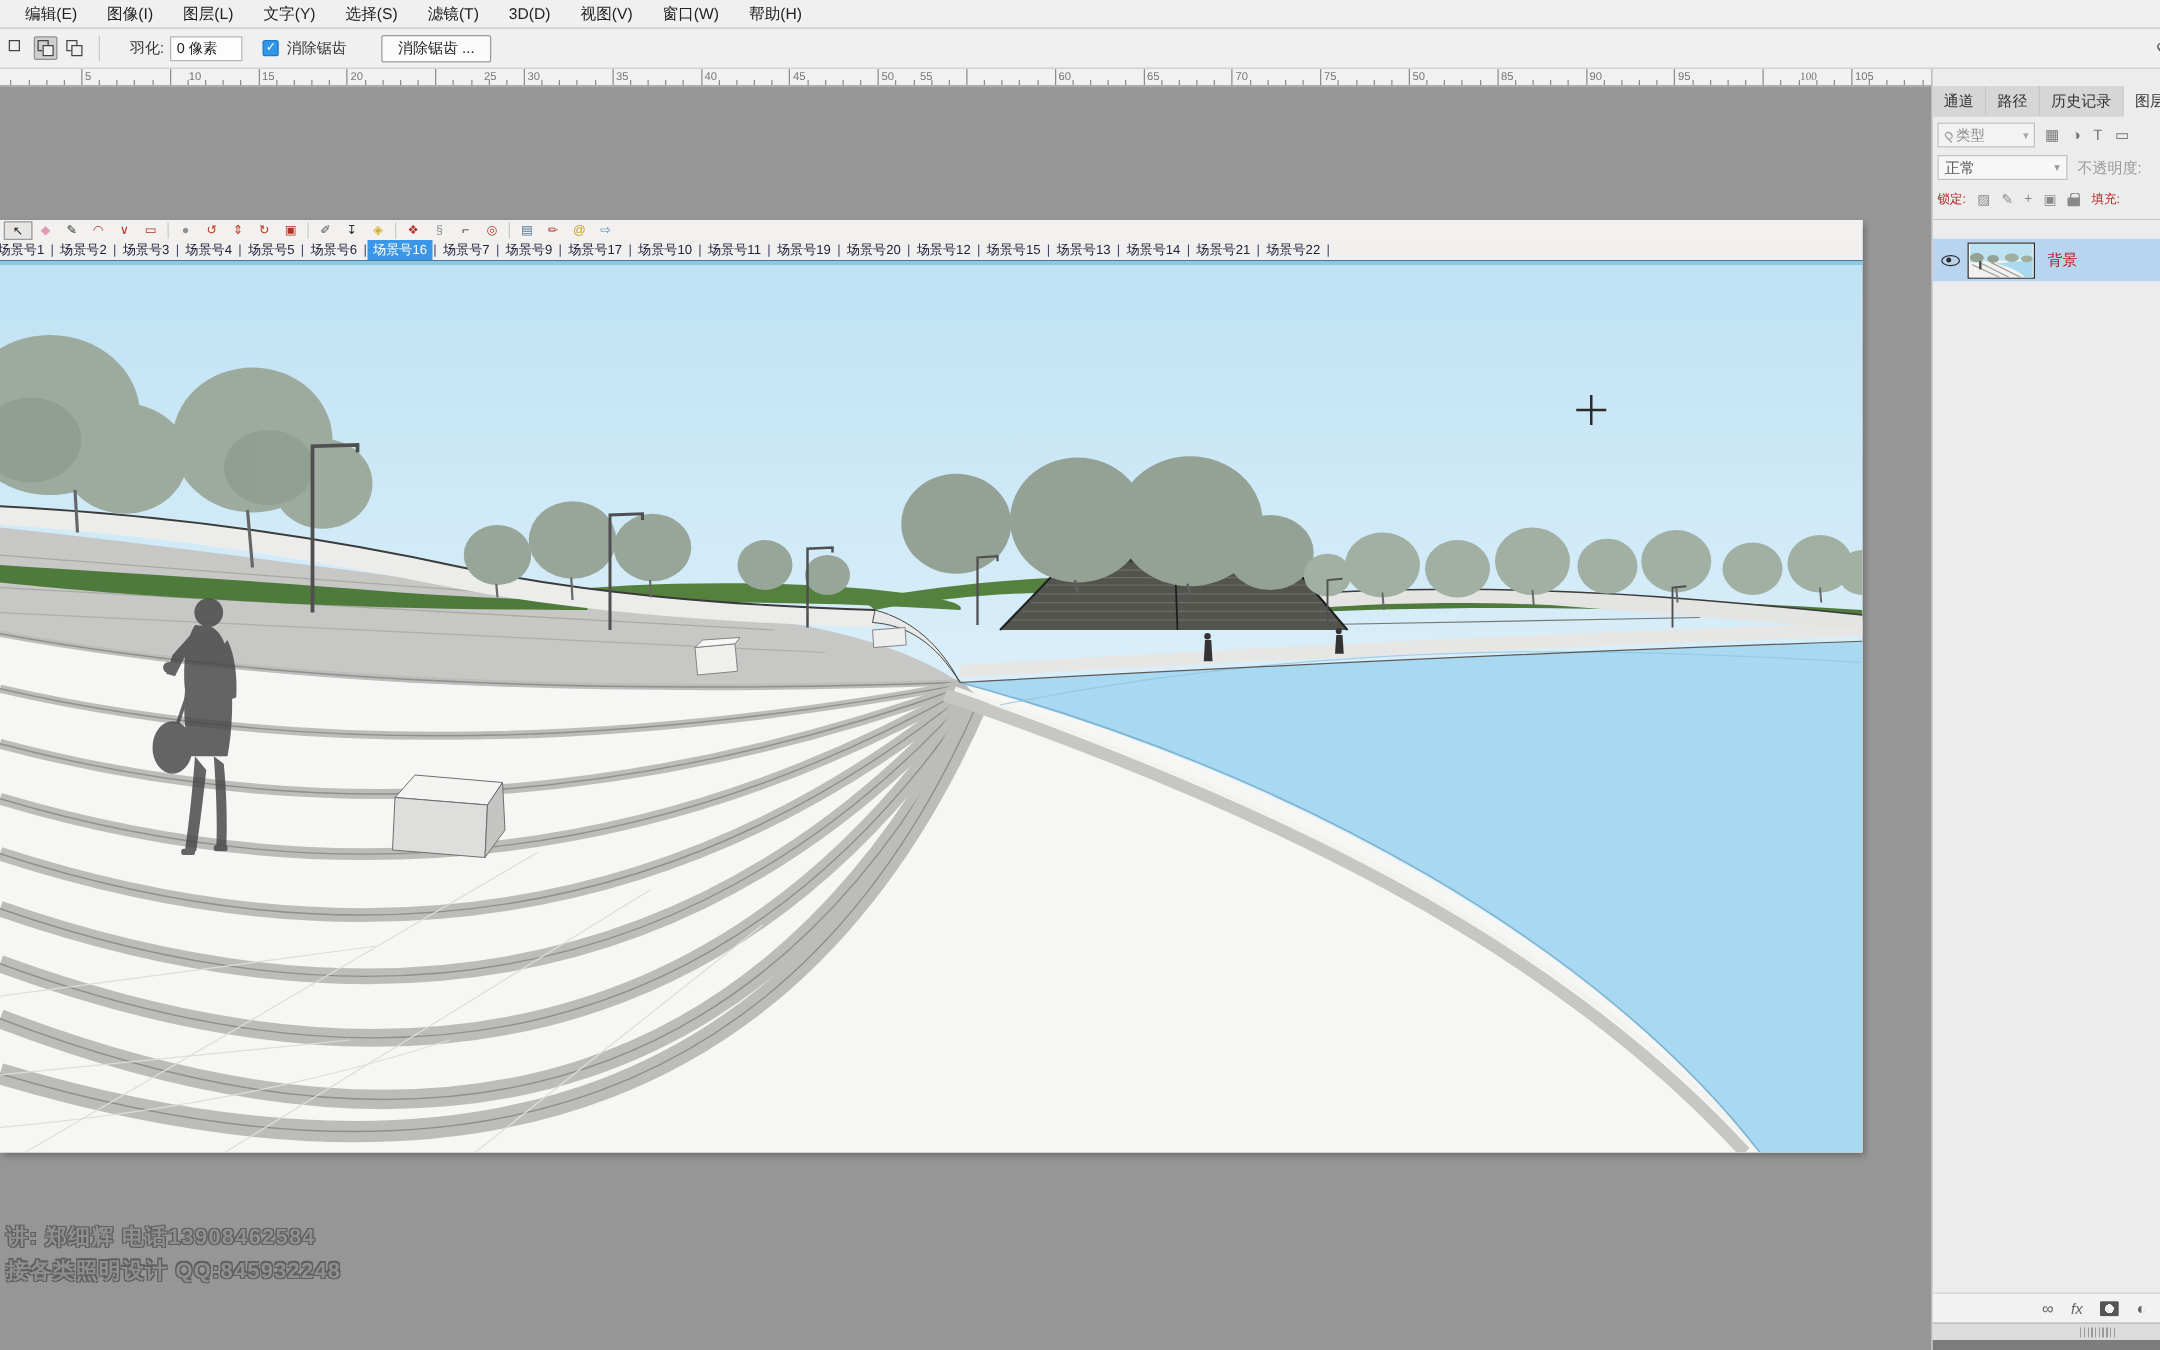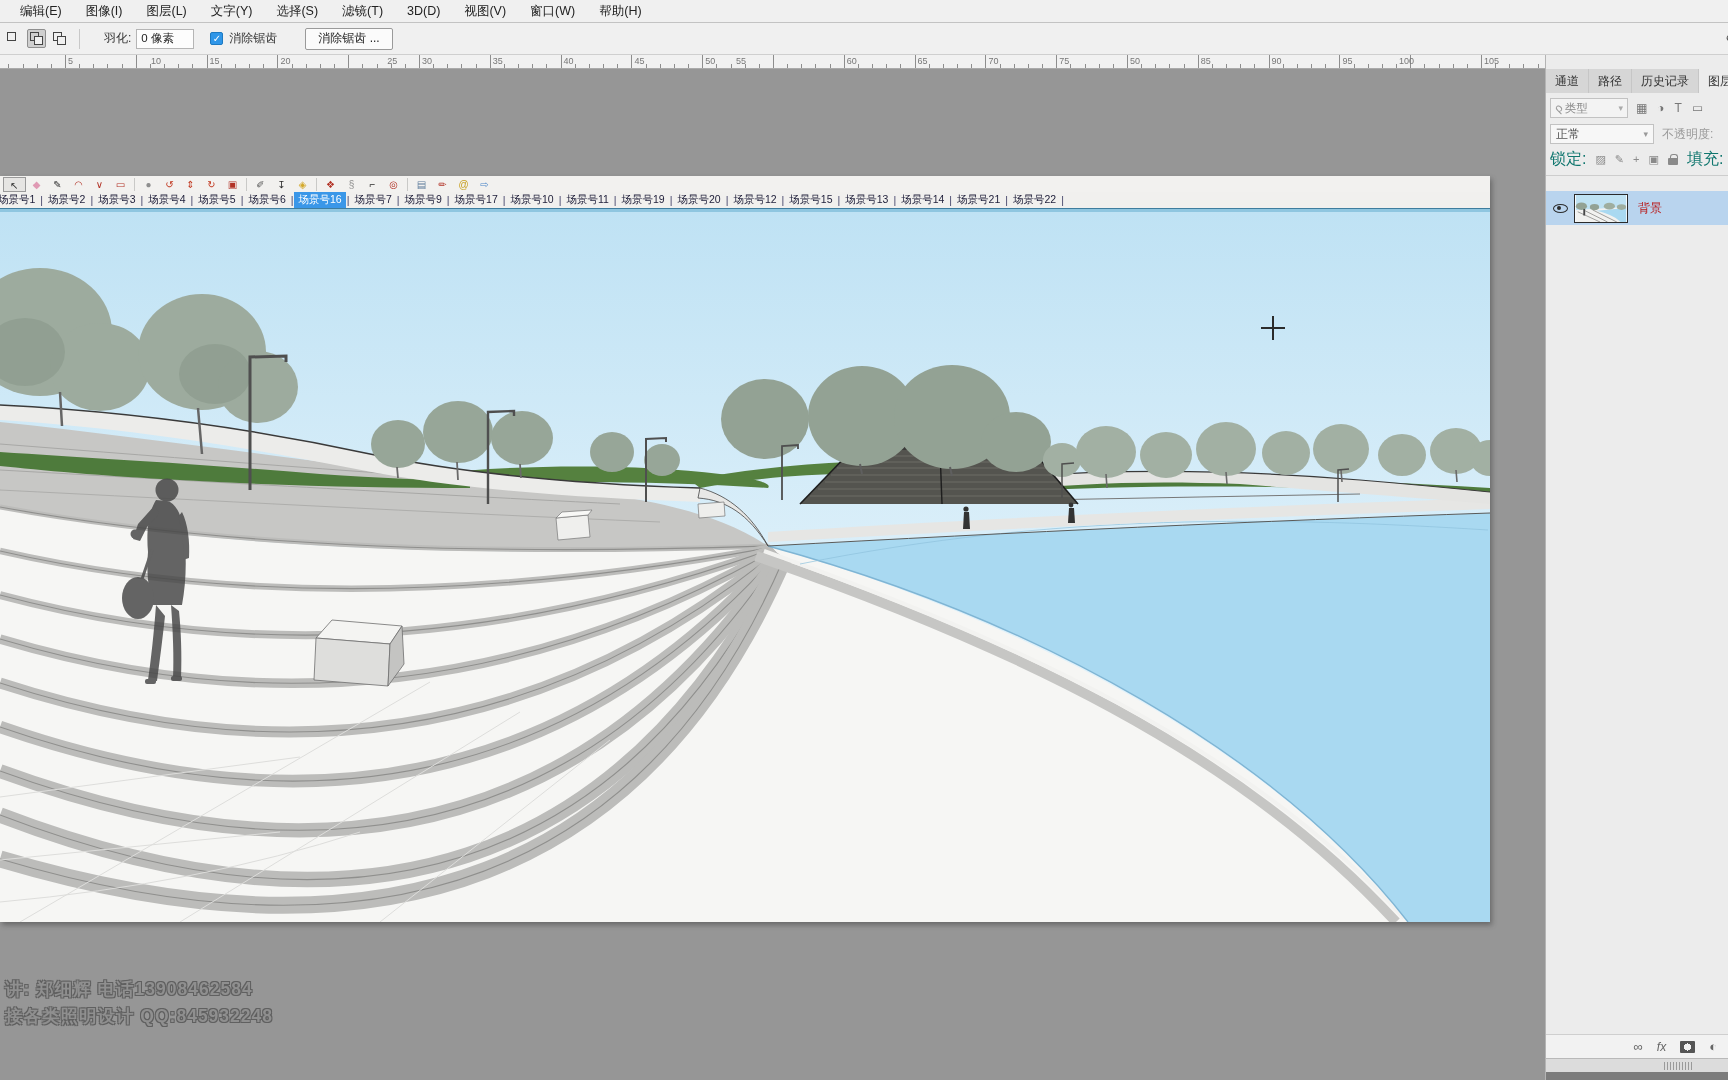--- a/index.html
+++ b/index.html
@@ -51,21 +51,21 @@
   #filter-search .rho{transform:rotate(-45deg);font-size:12px;color:#9a9a9a;margin-right:3px;}
   #filter-search .dd{margin-left:auto;color:#aaa;font-size:9px;}
   #filter-icons{display:flex;margin-left:8px;gap:10px;}
   .f-icon{font-size:12px;color:#777;}
   #blend-row{position:absolute;left:4px;top:68px;width:179px;height:22px;display:flex;align-items:center;}
   #blend-select{width:104px;height:20px;border:1px solid #c2c2c2;background:#f7f7f7;display:flex;align-items:center;
     font-size:12px;color:#555;padding:0 5px;}
   #blend-select .dd{margin-left:auto;color:#999;font-size:9px;}
   #opacity-label{font-size:12px;color:#9a9a9a;margin-left:8px;white-space:nowrap;}
   #lock-row{position:absolute;left:4px;top:94px;width:179px;height:20px;display:flex;align-items:center;gap:9px;}
-  #lock-label,#fill-label{font-size:16px;color:#0f766e;white-space:nowrap;}
+  #lock-label,#fill-label{font-size:10px;color:#b91c1c;white-space:nowrap;}
   .lock-icon{font-size:11px;color:#8a8a8a;}
   .lock-glyph{position:relative;width:10px;height:11px;display:inline-block;}
   .lock-glyph::before{content:"";position:absolute;left:2px;top:0;width:6px;height:5px;border:1.4px solid #8a8a8a;border-bottom:none;border-radius:3px 3px 0 0;}
   .lock-glyph::after{content:"";position:absolute;left:0;top:4px;width:10px;height:7px;background:#8a8a8a;border-radius:1px;}
   #panel-divider{position:absolute;left:0;top:120px;width:183px;height:1px;background:#cdcdcd;}
   #layer-row{position:absolute;left:0;top:136px;width:183px;height:34px;background:var(--layer-selection);
     display:flex;align-items:center;}
   #eye-box{width:28px;display:flex;justify-content:center;}
   .eye{position:relative;width:15px;height:9px;border:1.6px solid #2b2b2b;border-radius:50%;}
   .eye::after{content:"";position:absolute;left:3.2px;top:1px;width:4px;height:4px;background:#2b2b2b;border-radius:50%;}
@@ -254,21 +254,21 @@
     <span class="tick" style="left: 1296.92px; height: 4px;"></span>
     <span class="tick" style="left: 1311.08px; height: 4px;"></span>
     <span class="tick" style="left: 1325.24px; height: 4px;"></span>
     <span class="tick" style="left: 1339.4px; height: 13px;"></span>
     <span class="tick-label" style="left: 1342.4px;">95</span>
     <span class="tick" style="left: 1353.56px; height: 4px;"></span>
     <span class="tick" style="left: 1367.72px; height: 4px;"></span>
     <span class="tick" style="left: 1381.88px; height: 4px;"></span>
     <span class="tick" style="left: 1396.04px; height: 4px;"></span>
     <span class="tick" style="left: 1410.2px; height: 13px;"></span>
-    <span class="tick-label" style="left: 1399px;">100</span>
+    <span class="tick-label" style="left: 1440px; font-family: Liberation Serif, serif;">100</span>
     <span class="tick" style="left: 1424.36px; height: 4px;"></span>
     <span class="tick" style="left: 1438.52px; height: 4px;"></span>
     <span class="tick" style="left: 1452.68px; height: 4px;"></span>
     <span class="tick" style="left: 1466.84px; height: 4px;"></span>
     <span class="tick" style="left: 1481px; height: 13px;"></span>
     <span class="tick-label" style="left: 1484px;">105</span>
     <span class="tick" style="left: 1495.16px; height: 4px;"></span>
     <span class="tick" style="left: 1509.32px; height: 4px;"></span>
     <span class="tick" style="left: 1523.48px; height: 4px;"></span>
     <span class="tick" style="left: 1537.64px; height: 4px;"></span>

